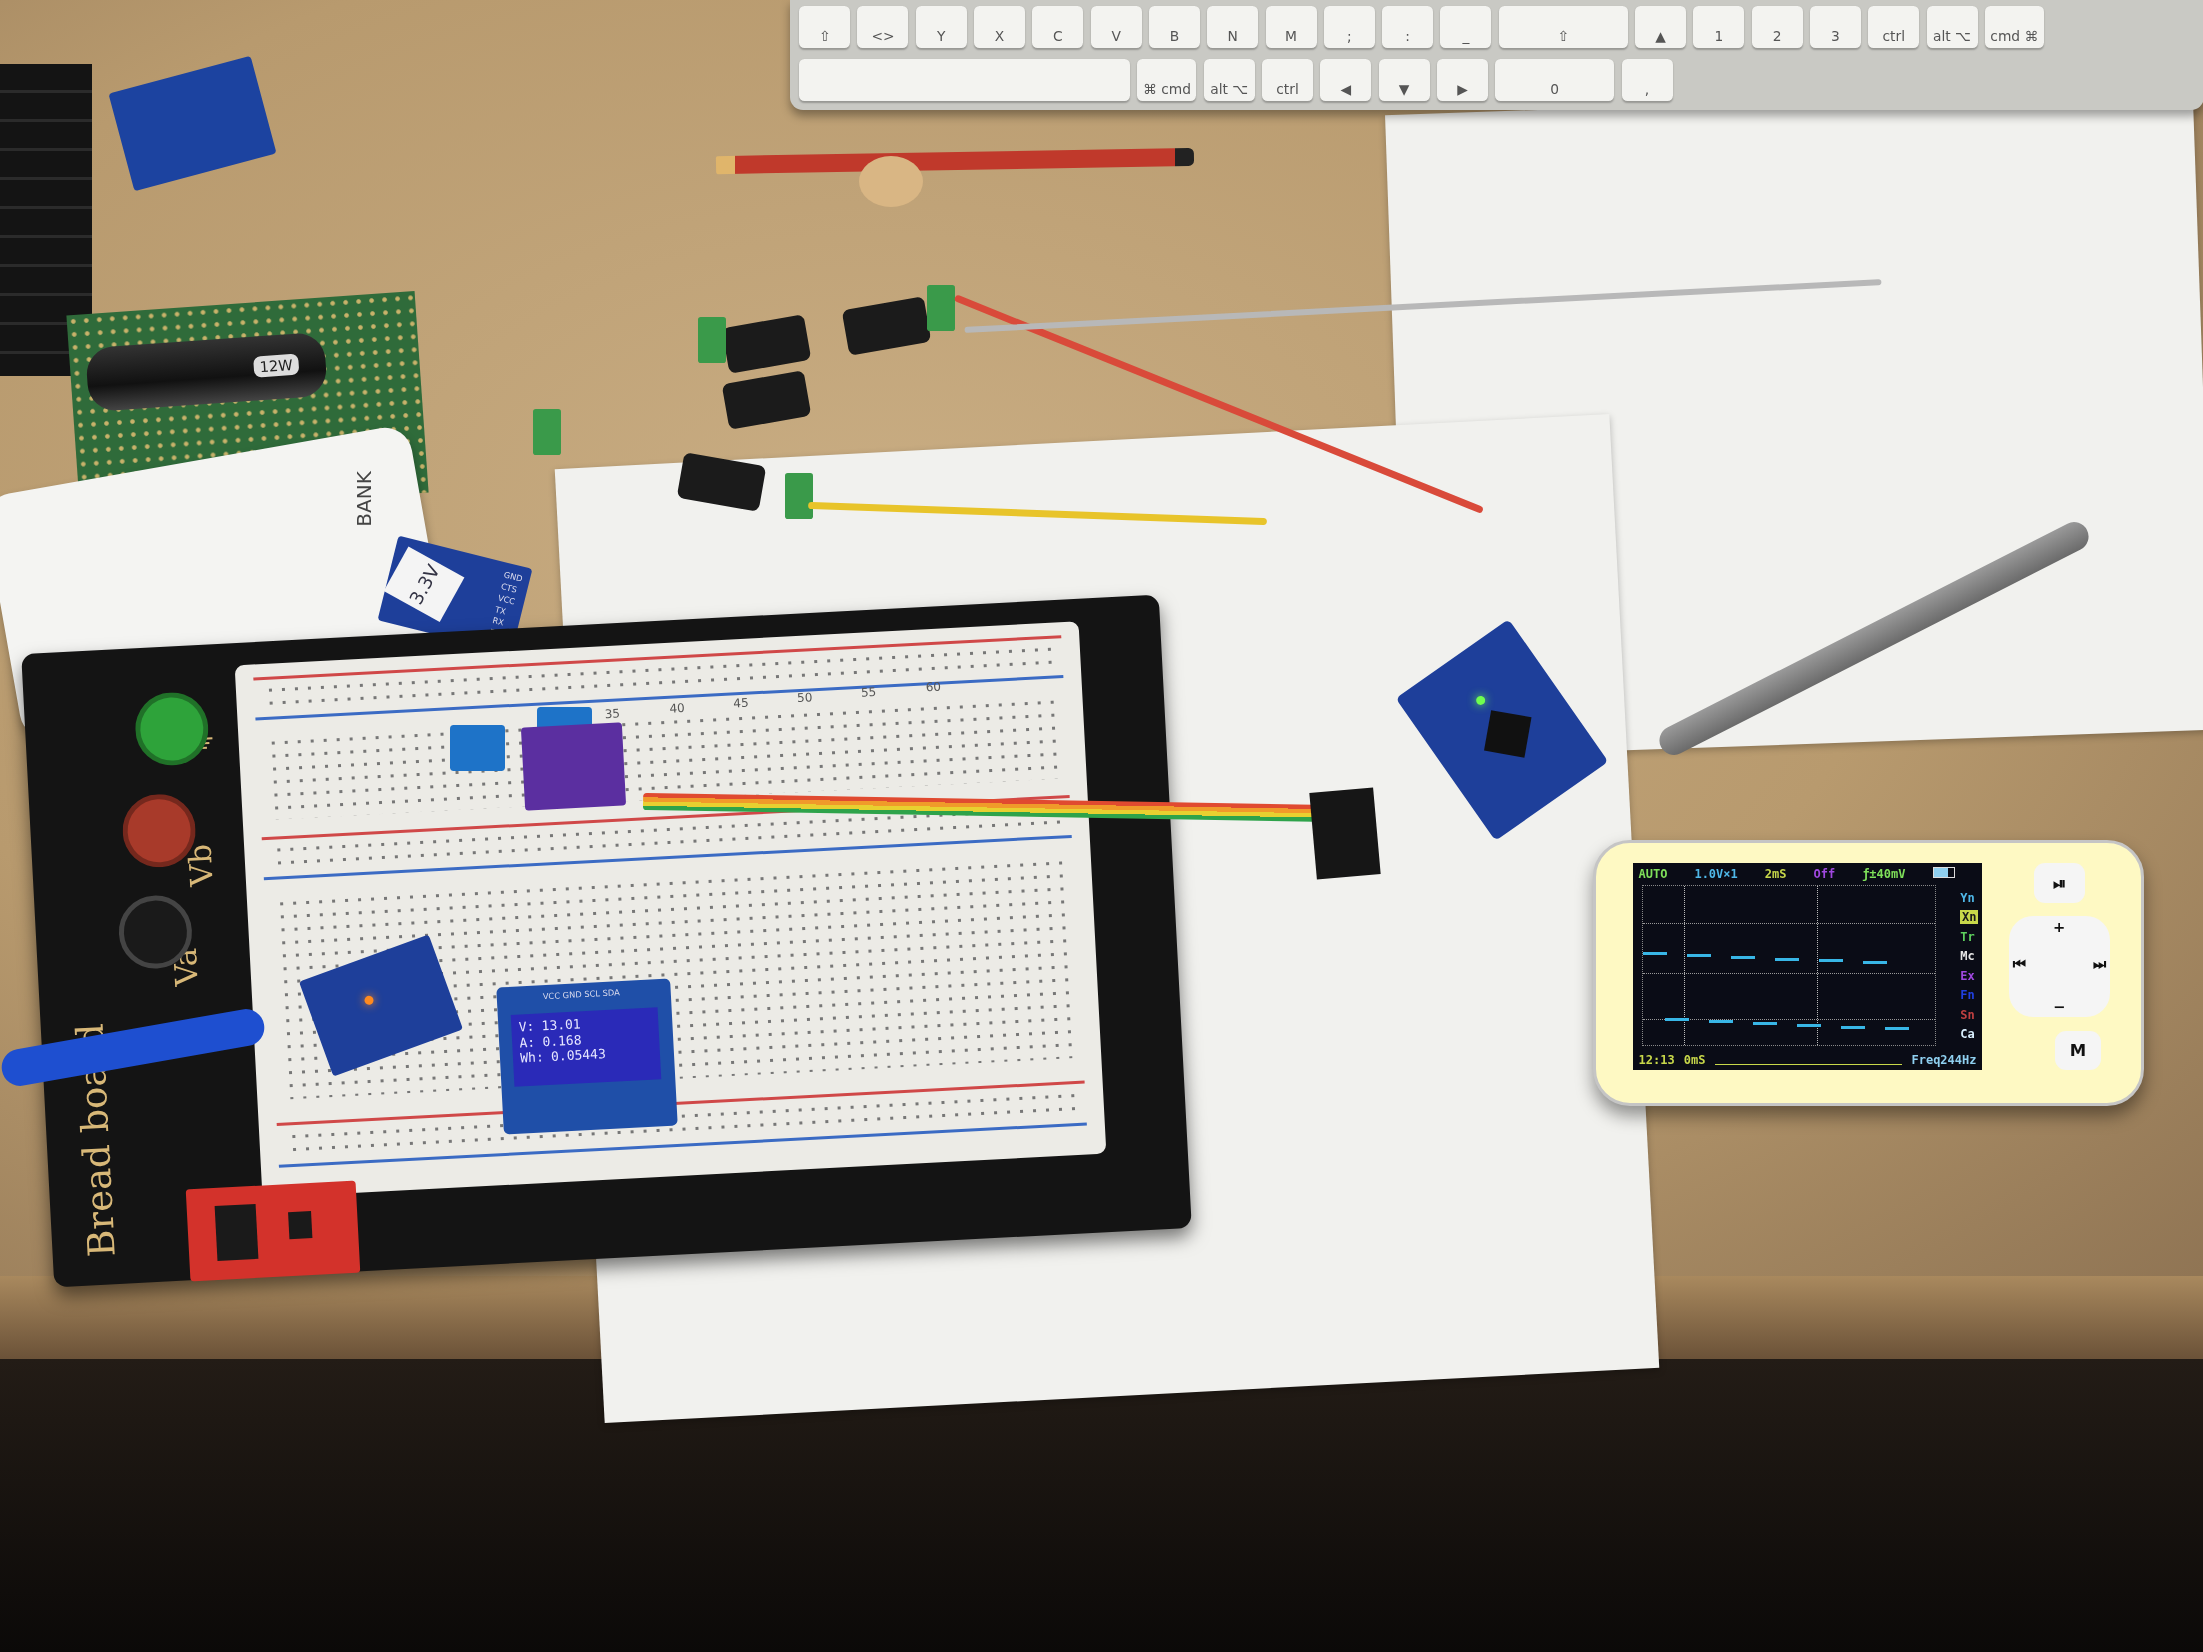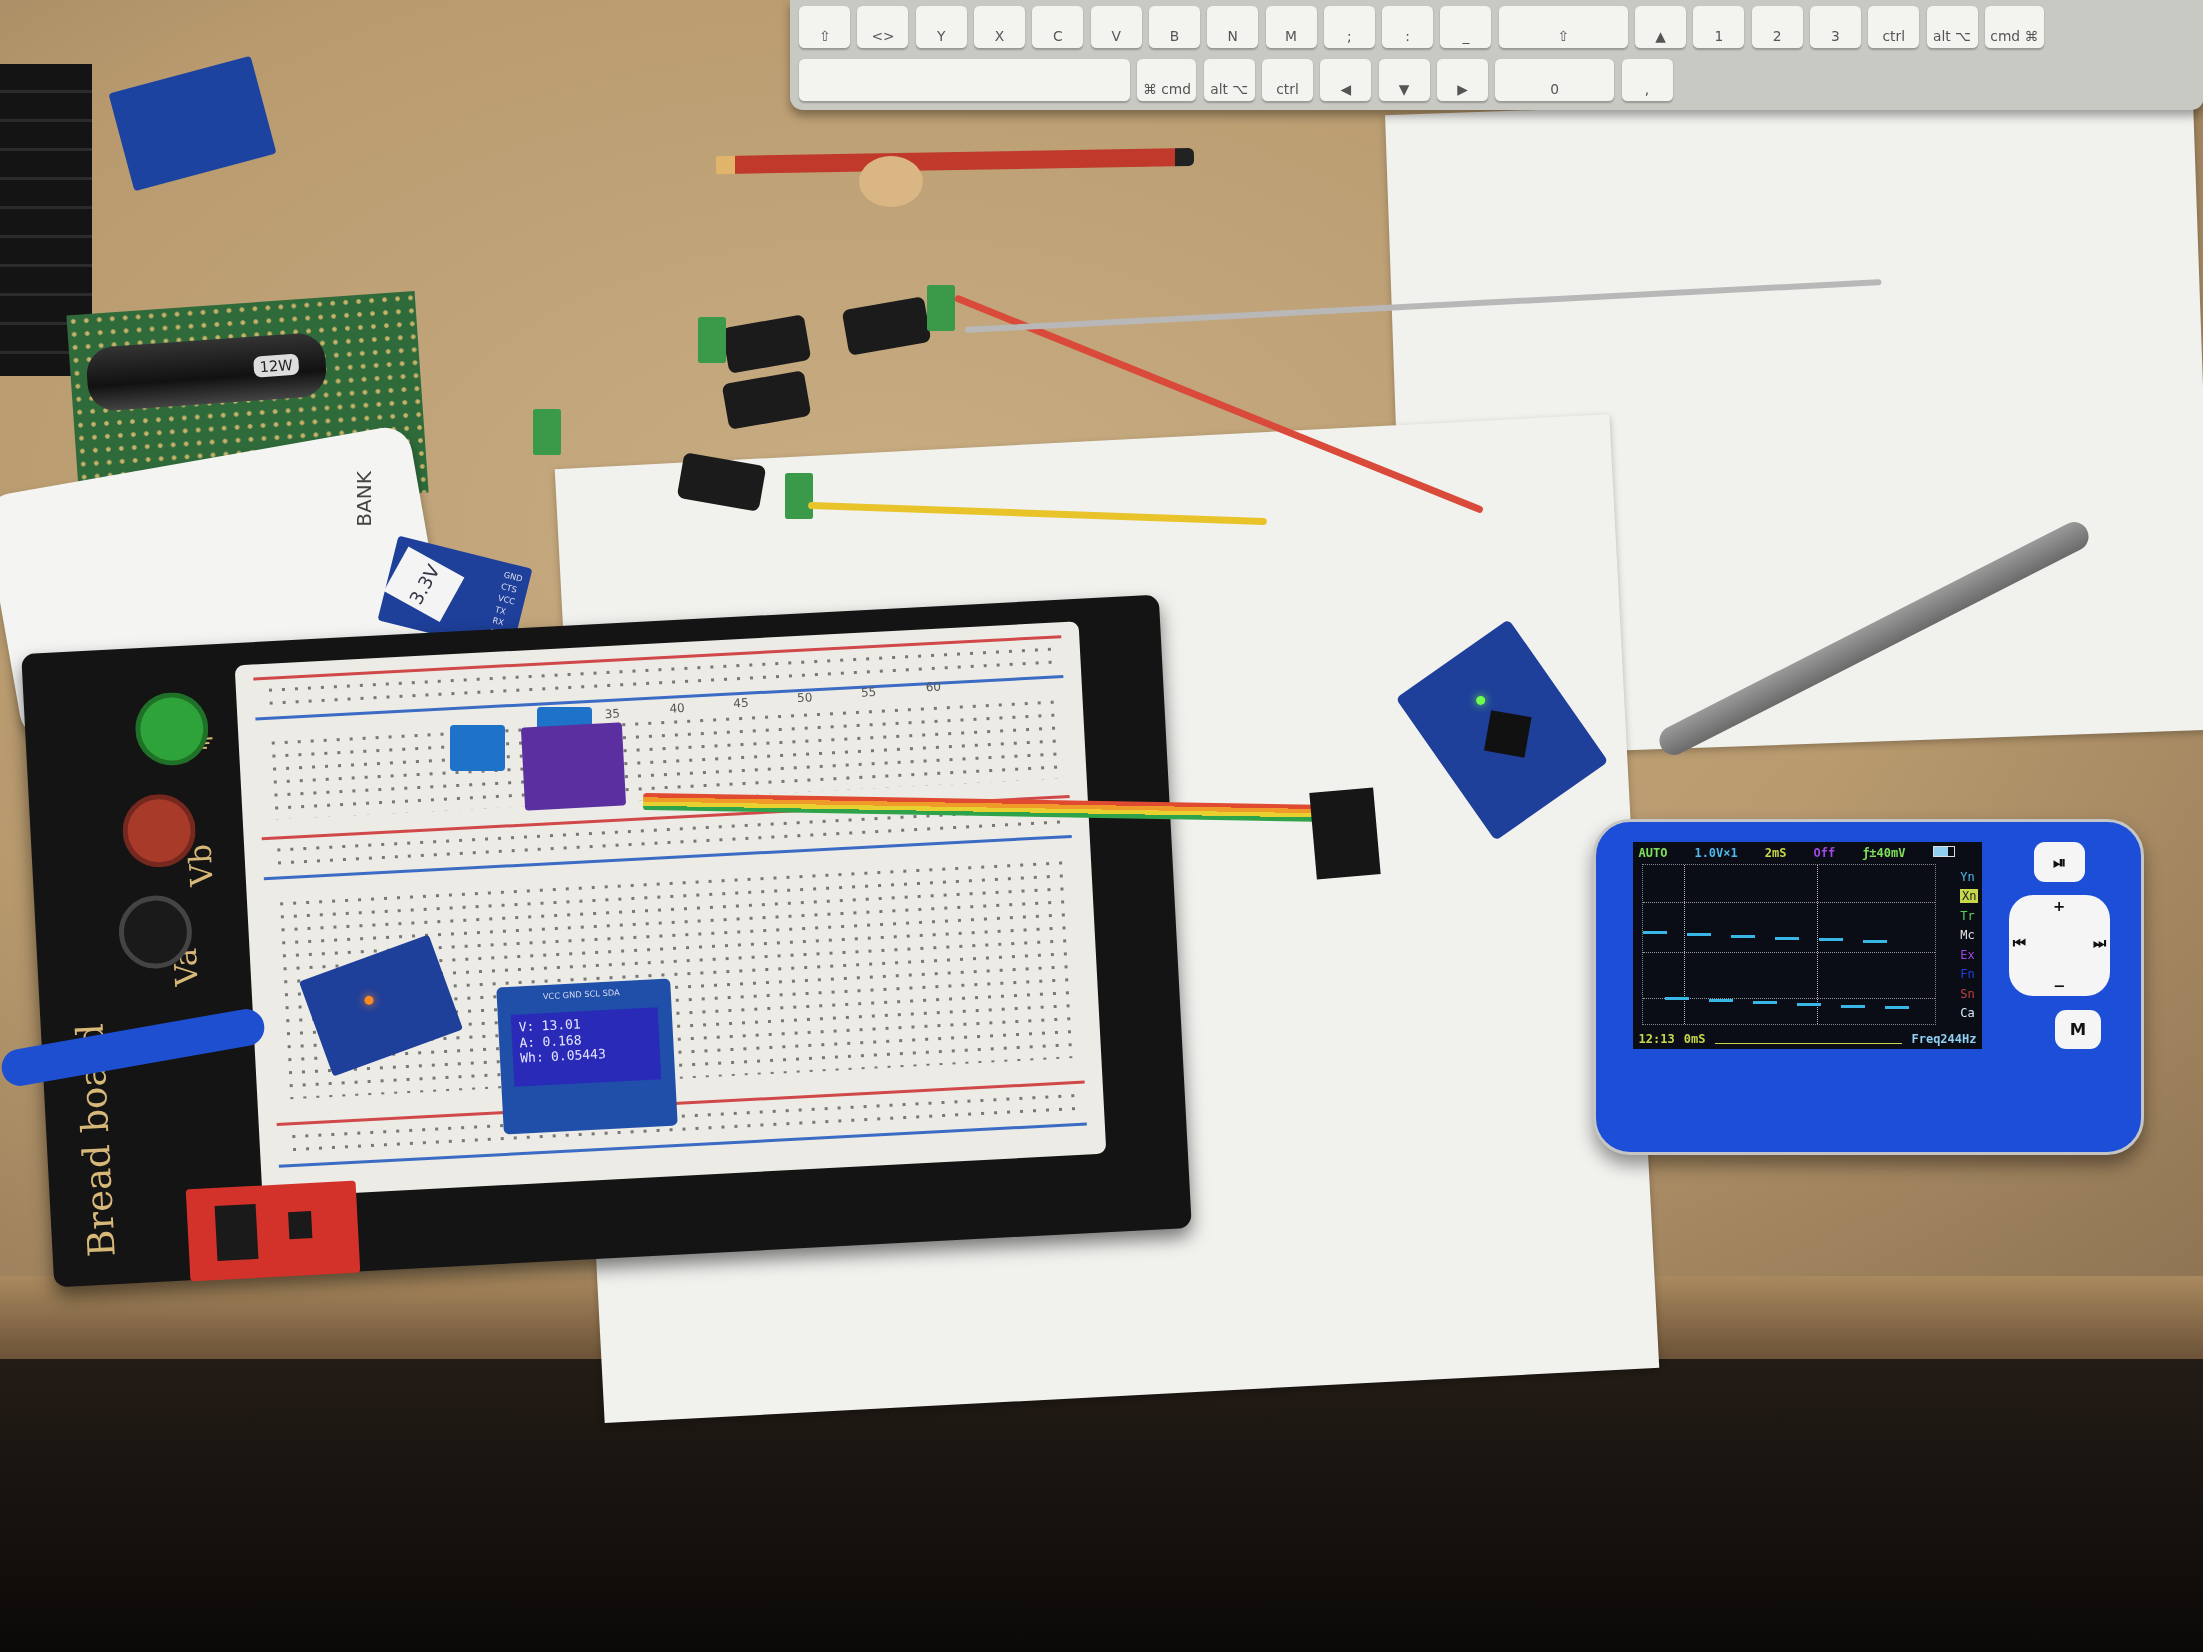--- a/index.html
+++ b/index.html
@@ -24,28 +24,28 @@
   .rail.red { background:#d04848; } .rail.blue { background:#3b6bc4; }
   .holes { position:absolute; left:27.5px; right:27.5px; background-image: radial-gradient(circle, #777 1.5px, transparent 1.8px); background-size: 13px 13px; }
   .bb-num { position:absolute; font-size:12px; color:#555; }
   .bb-label { font-family:"DejaVu Serif", serif; color:#d8b878; font-size:37px; position:absolute; }
   .post { position:absolute; border-radius:50%; border:5.5px solid rgba(0,0,0,.3); }
   
   .oled-pcb { left:500px; top:983px; width:174px; height:147px; background:#1f4fa8; border-radius:5.5px; transform: rotate(-3deg); }
   .oled-screen { position:absolute; left:13px; top:27.5px; width:147px; height:72px; background:#2a2ab8; padding:5.5px 7.3px; color:#e6e6ff; font-family:"DejaVu Sans Mono", monospace; font-size:13px; line-height:15.6px; }
   .oled-row { display:flex; gap:7.3px; }
   
-  .scope { left:1593px; top:819px; width:551px; height:336px; background:#1d4ed8; border-radius:37px; box-shadow: 0 9.2px 16.5px rgba(0,0,0,.4); border:3.7px solid #c5c5c5; }
+  .scope { left:1593px; top:840px; width:551px; height:266px; background:#fef9c3; border-radius:37px; box-shadow: 0 9.2px 16.5px rgba(0,0,0,.4); border:3.7px solid #c5c5c5; }
   .scope-screen { position:absolute; left:37px; top:20px; width:349px; height:207px; background:#0a0c16; font-family:"DejaVu Sans Mono", monospace; font-size:12px; }
   .scope-top { position:absolute; left:5.5px; top:3.7px; right:27.5px; display:flex; justify-content:space-between; font-weight:bold; }
   .scope-grid { position:absolute; left:9.2px; top:22px; width:294px; height:161px; border:0.9px dotted #888; }
   .scope-hline { position:absolute; left:0; right:0; border-top:0.9px dotted #999; }
   .scope-vline { position:absolute; top:0; bottom:0; border-left:0.9px dotted #bbb; }
   .seg { position:absolute; height:2.8px; width:24px; background:#38b6e6; }
-  .scope-menu { position:absolute; right:3.7px; top:27.5px; display:flex; flex-direction:column; gap:5.5px; font-weight:normal; font-size:12px; }
+  .scope-menu { position:absolute; right:3.7px; top:27.5px; display:flex; flex-direction:column; gap:5.5px; font-weight:bold; font-size:12px; }
   .scope-foot { position:absolute; left:5.5px; bottom:2.8px; right:5.5px; display:flex; gap:9.2px; align-items:center; font-weight:bold; }
   .wave { flex:1; height:9.2px; border-bottom:1.8px solid #c8d84a; }
   .scope-btn { position:absolute; background:#f5f5f5; border-radius:11px; color:#111; font-weight:bold; display:flex; align-items:center; justify-content:center; font-size:16.5px; }
   .dpad { position:absolute; left:413px; top:73px; width:101px; height:101px; background:#f5f5f5; border-radius:24px; }
   .dpad span { position:absolute; font-weight:bold; color:#111; font-size:14.7px; }
   
   .powerbank { left:0; top:459px; width:432px; height:248px; background:#f4f4f2; border-radius:27.5px; transform: rotate(-10deg); box-shadow: 0 5.5px 9.2px rgba(0,0,0,.3); }
   .pb-text { position:absolute; right:27.5px; top:55px; font-size:20px; color:#444; transform: rotate(-80deg); }
   .ftdi { left:386px; top:551px; width:138px; height:87px; background:#1e3f9a; transform: rotate(14deg); border-radius:3.7px; }
   .ftdi-label { position:absolute; left:11px; top:9.2px; width:51px; height:64px; background:#f4f4f4; color:#334; font-size:18.4px; display:flex; align-items:center; justify-content:center; transform: rotate(-75deg); }

